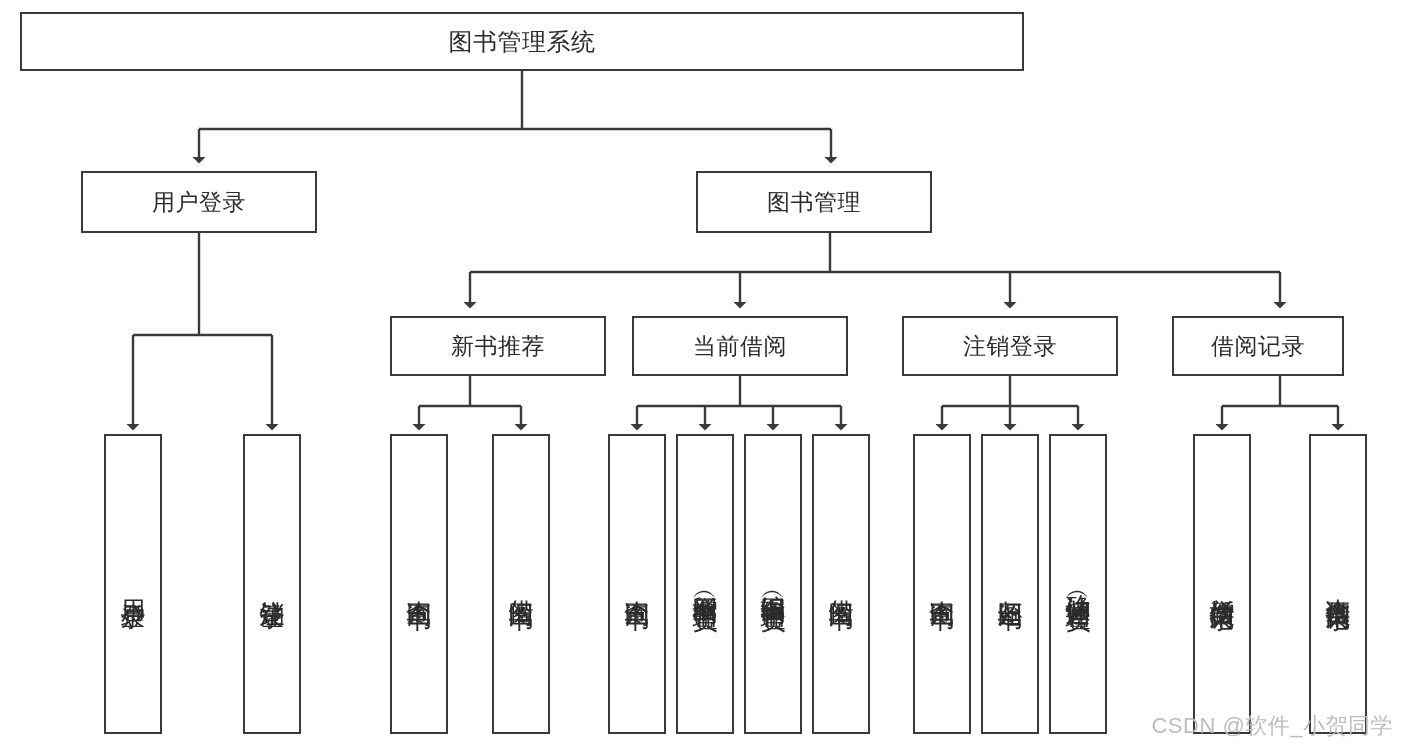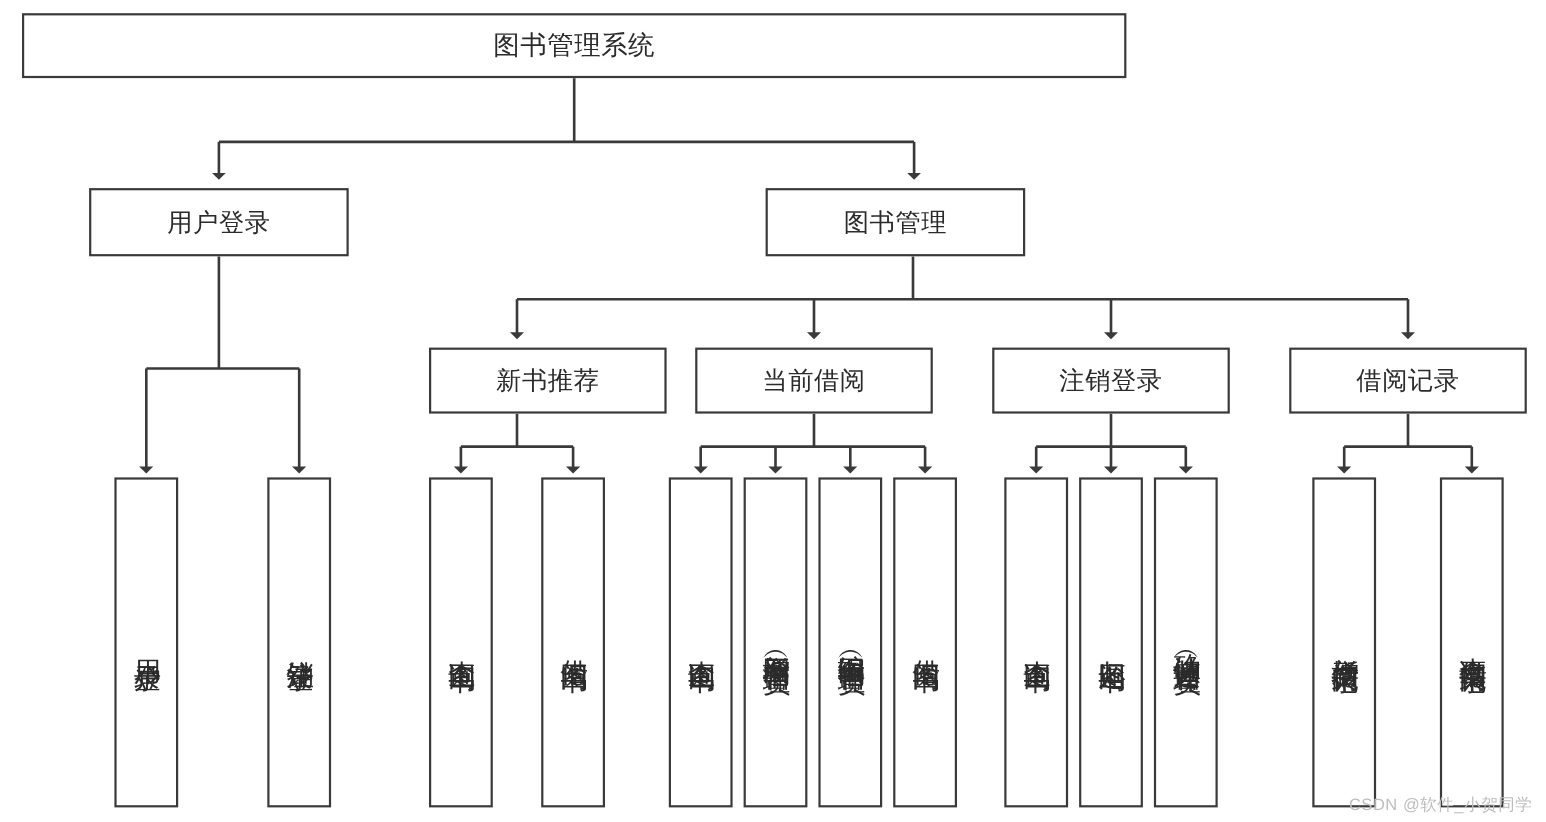--- a/index.html
+++ b/index.html
@@ -60,21 +60,21 @@
     font-size: 25px;
     line-height: 1.08;
     letter-spacing: 2px;
     white-space: nowrap;
     text-align: center;
   }
   .watermark {
     position: absolute;
     right: 12px;
     bottom: 6px;
-    font-size: 15px;
+    font-size: 22px;
     color: #bdbdbd;
     letter-spacing: 0.5px;
     white-space: nowrap;
   }
 </style>
 </head>
 <body>
 
 <div id="canvas">
 
@@ -141,21 +141,21 @@
 
   <div class="node horiz" style="left:362px; top:316px; width:216px; height:60px;margin-left:28px;">
     <span class="label">新书推荐</span>
   </div>
   <div class="node horiz" style="left:632px; top:316px; width:216px; height:60px;">
     <span class="label">当前借阅</span>
   </div>
   <div class="node horiz" style="left:902px; top:316px; width:216px; height:60px;">
     <span class="label">注销登录</span>
   </div>
-  <div class="node horiz" style="left:1172px; top:316px; width:216px; height:60px;">
+  <div class="node horiz" style="left:1172px; top:316px; width:172px; height:60px;">
     <span class="label">借阅记录</span>
   </div>
 
   <div class="node vert" style="left:104px; top:434px; width:58px; height:300px;">
     <span class="label">用户登录</span>
   </div>
   <div class="node vert" style="left:243px; top:434px; width:58px; height:300px;">
     <span class="label">注销登录</span>
   </div>
 

